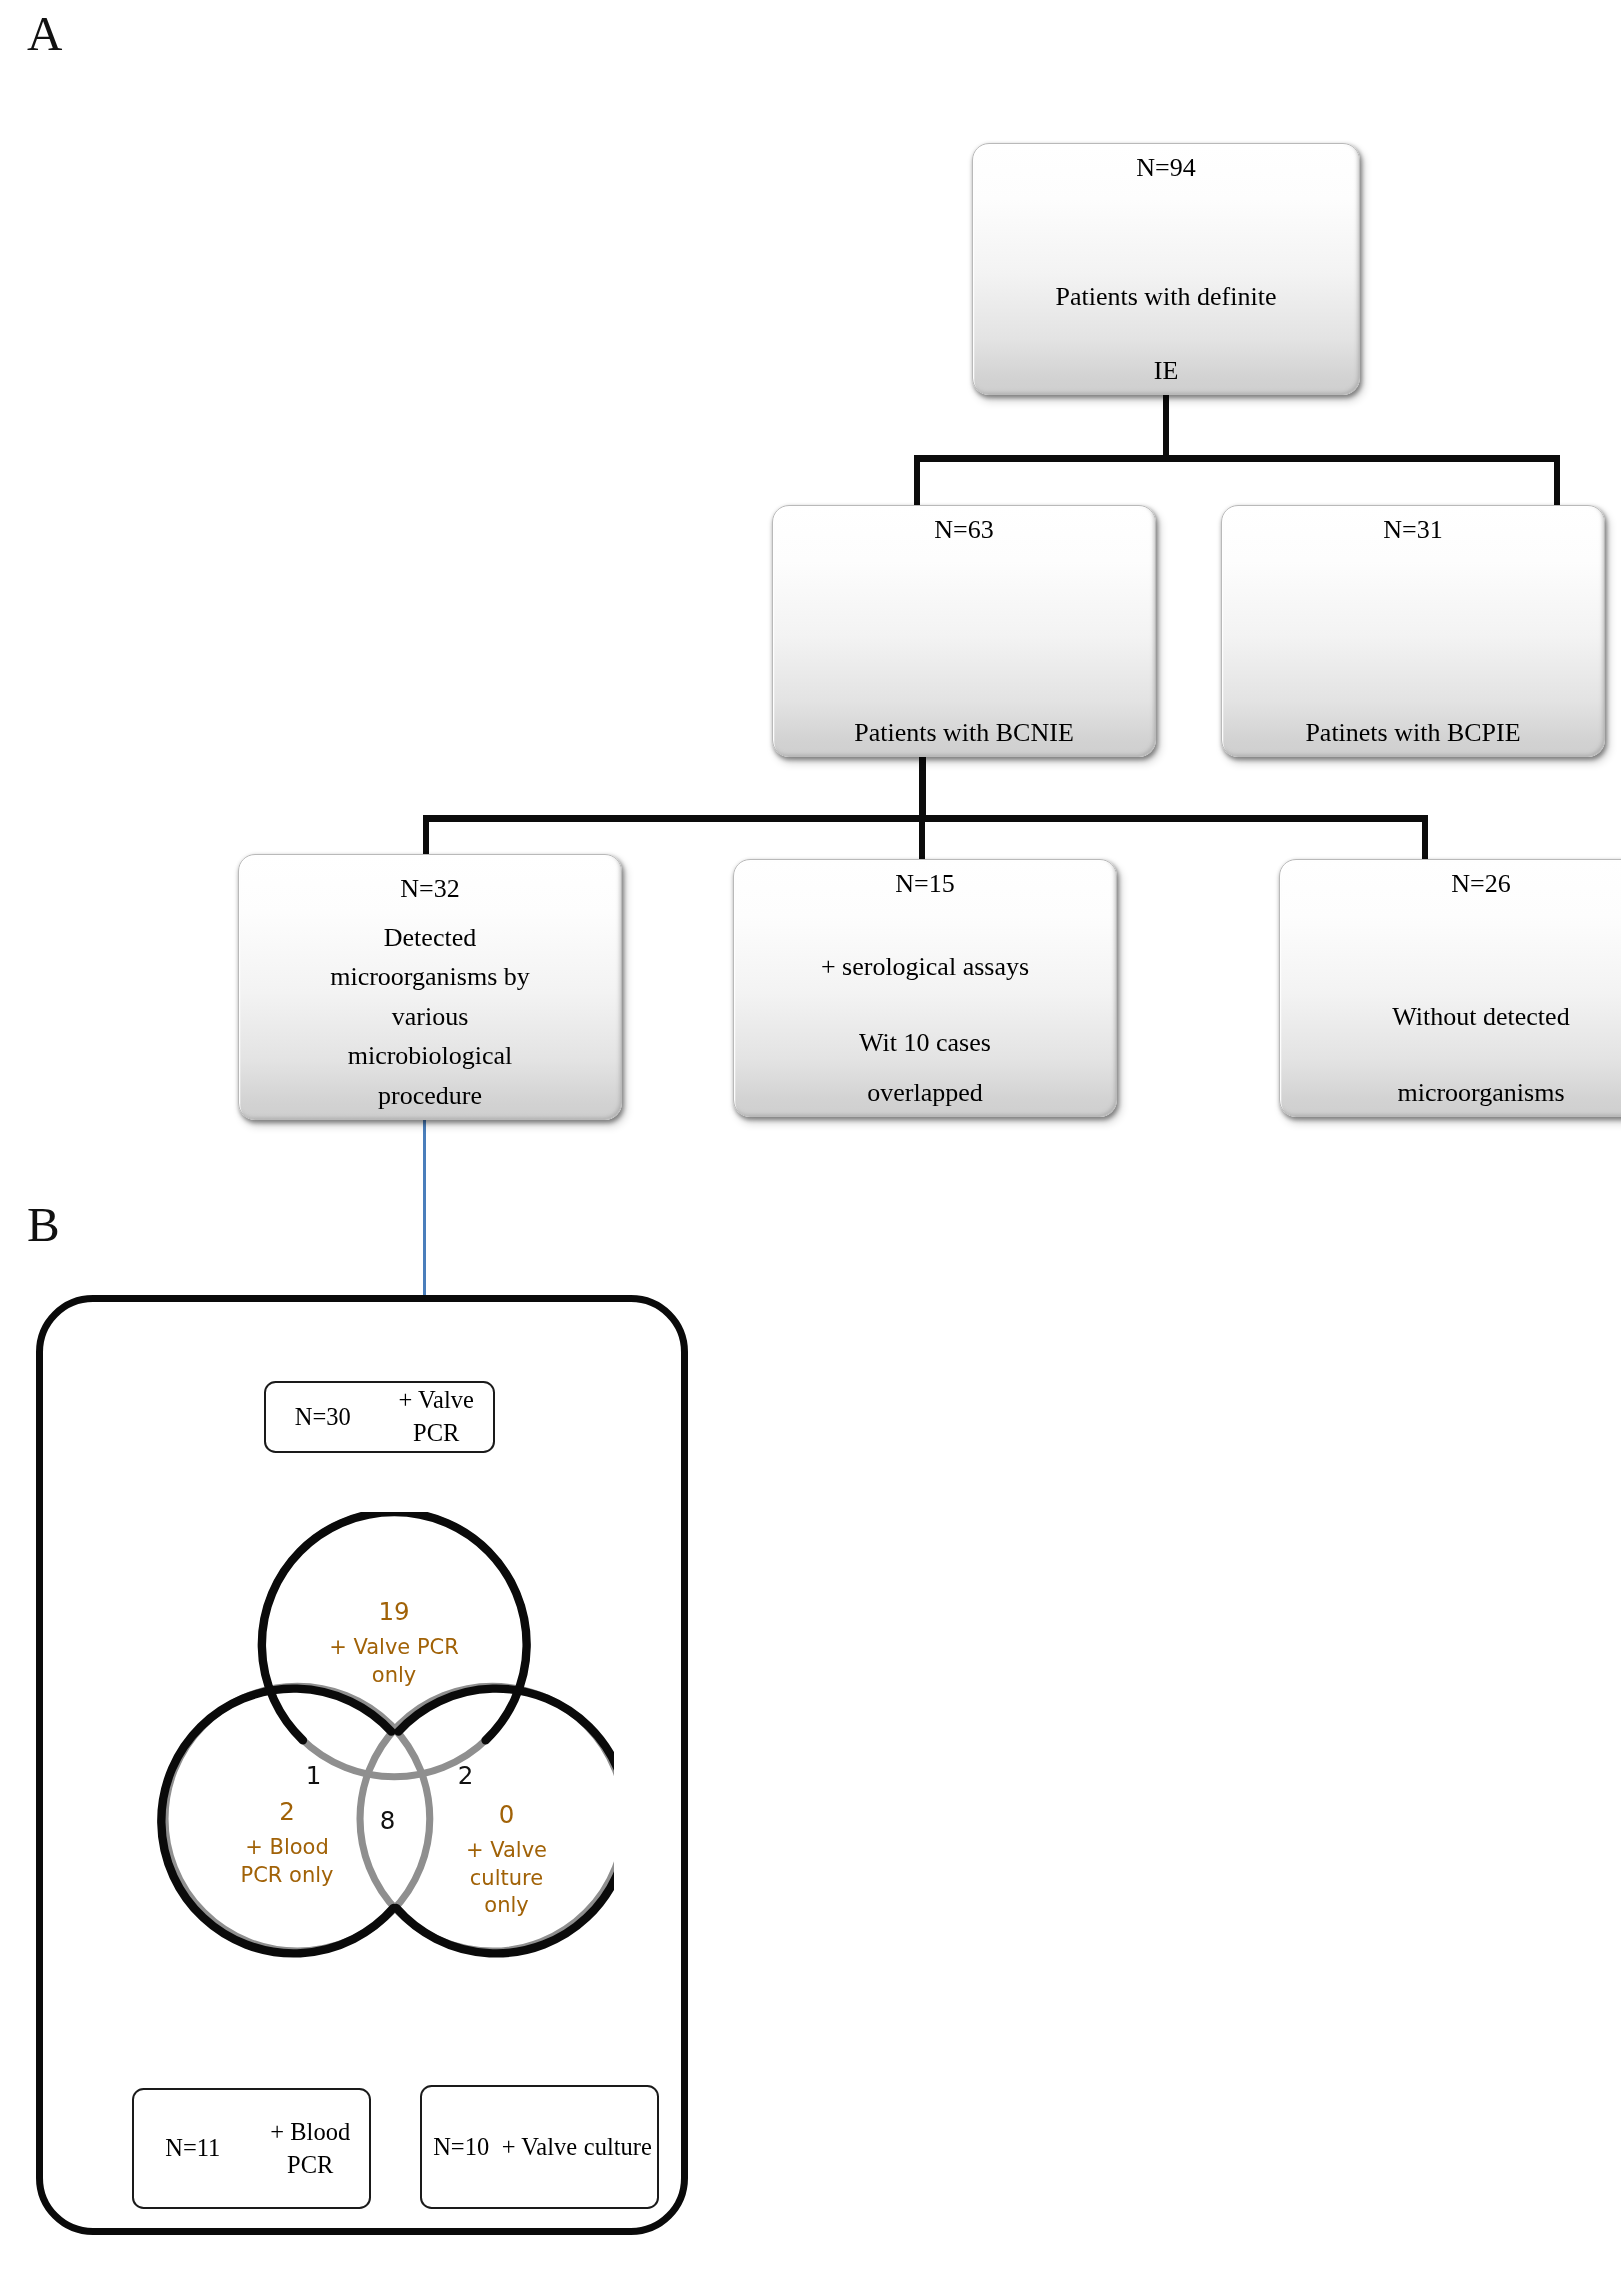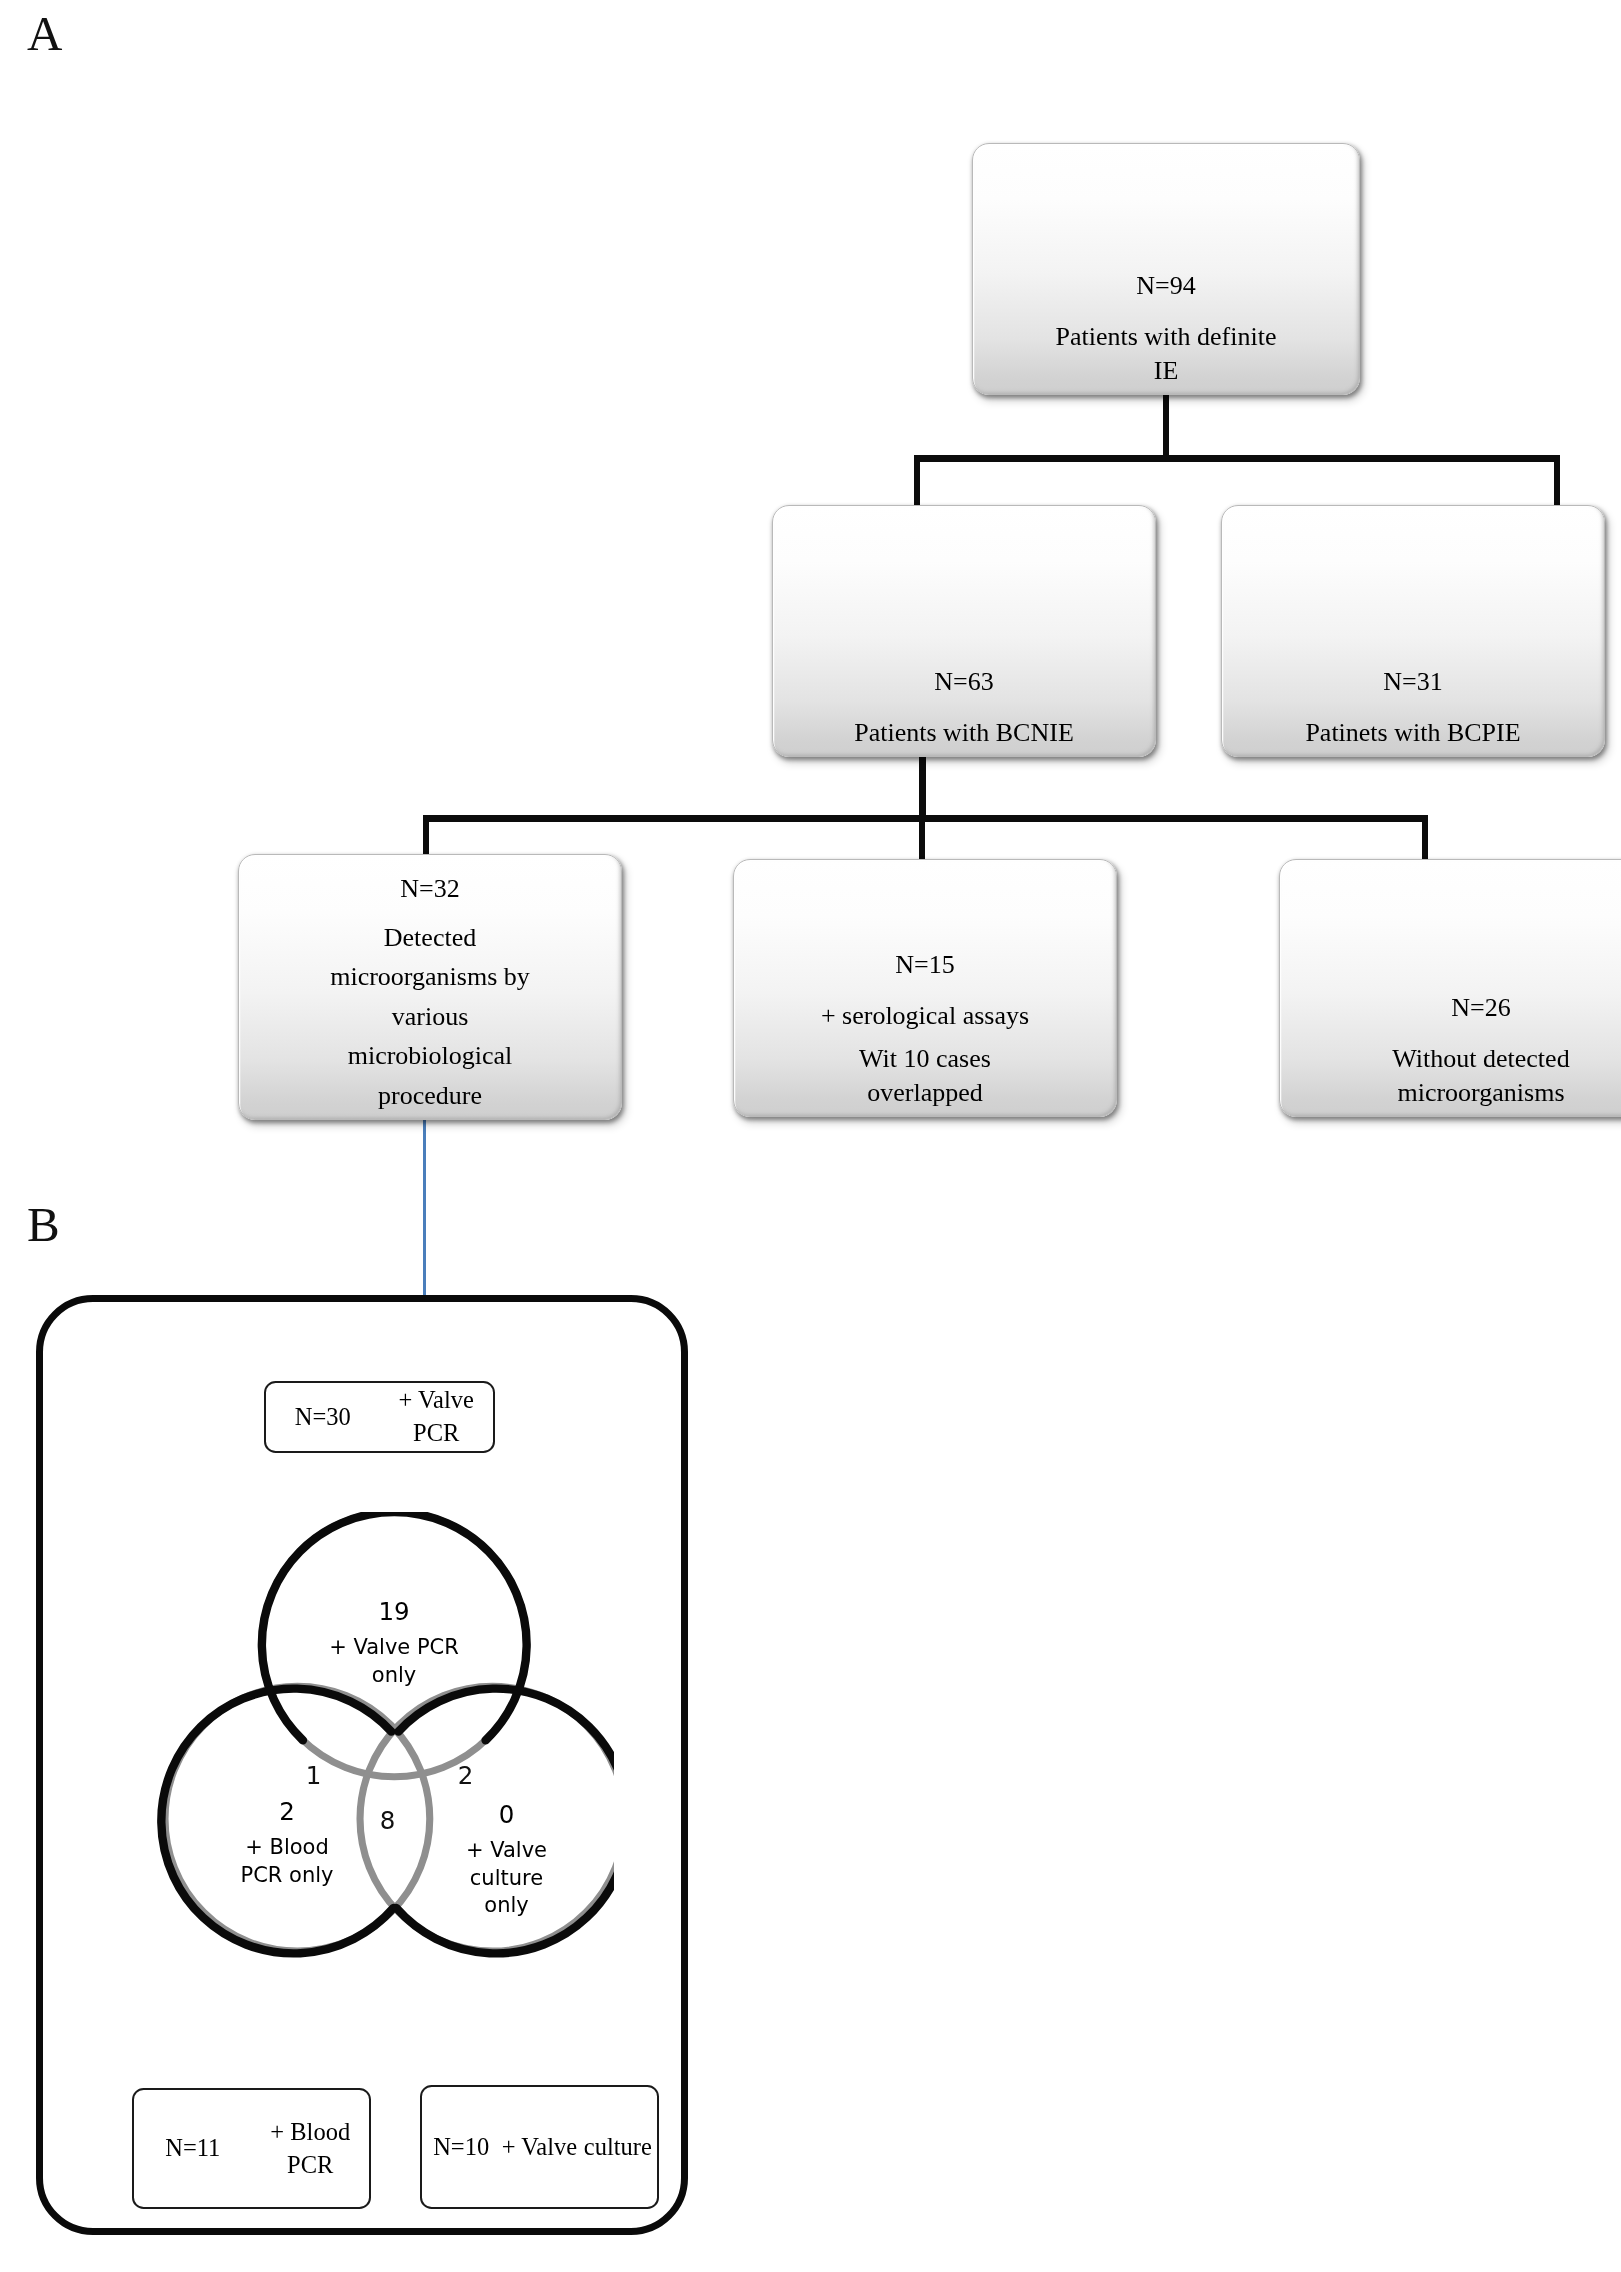--- a/index.html
+++ b/index.html
@@ -42,21 +42,21 @@
         #cfcfcf 100%);
     border: 1.3px solid #b9b9b9;
     box-shadow:
        inset 1.9px 1.9px 0 -0.6px rgba(255,255,255,0.95),
        inset -1.9px -1.9px 3.9px -0.6px rgba(150,150,150,0.55),
        1.9px 2.6px 4.5px rgba(0,0,0,0.40),
        3.9px 5.2px 9px rgba(0,0,0,0.18);
     display: flex;
     flex-direction: column;
     align-items: center;
-    justify-content: flex-end;
+    justify-content: space-between;
     text-align: center;
     font-size: 26px;
     line-height: 1.30;
     padding: 6.5px 10.3px;
     z-index: 3;
   }
   .fc-box .ln { display: block; width: 100%; }
   .fc-box .gap { height: 17px; }
 
   
@@ -120,21 +120,21 @@
     width: 517px;
     height: 536px;
     z-index: 4;
   }
   .venn-label {
     position: absolute;
     text-align: center;
     font-family: "DejaVu Sans", "Liberation Sans", sans-serif;
     font-size: 21px;
     line-height: 1.30;
-    color: #000000;
+    color: #a16207;
     z-index: 5;
     pointer-events: none;
   }
   .venn-label .num {
     display: block;
     font-size: 24.5px;
     margin-bottom: 6.5px;
   }
   .venn-label .cap { display: block; }
   .venn-count {

